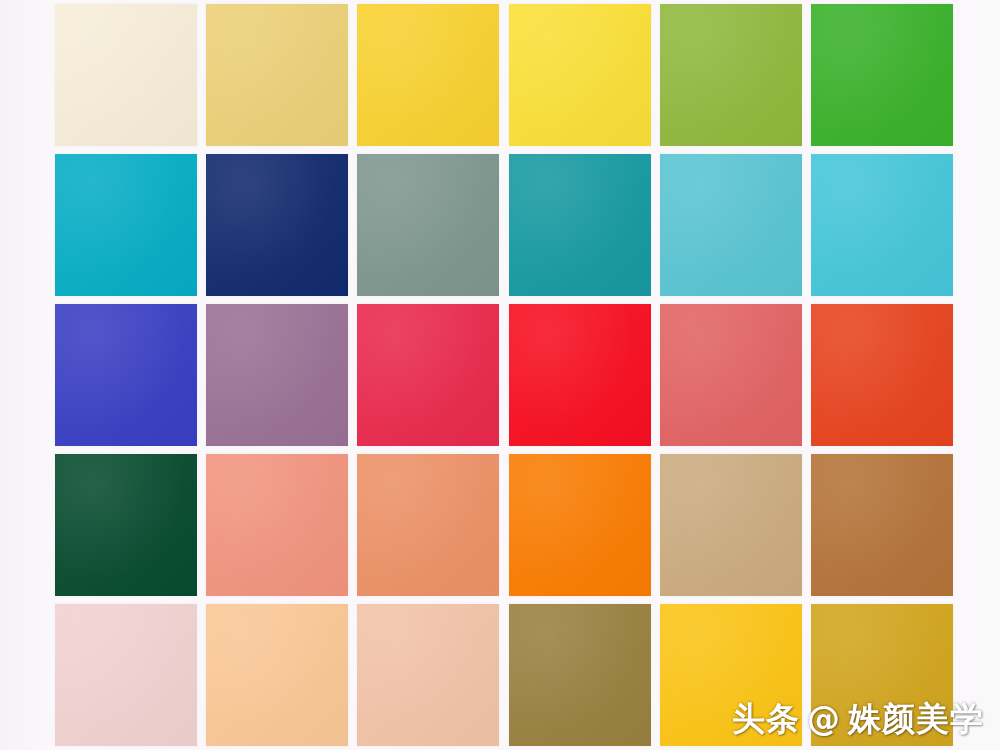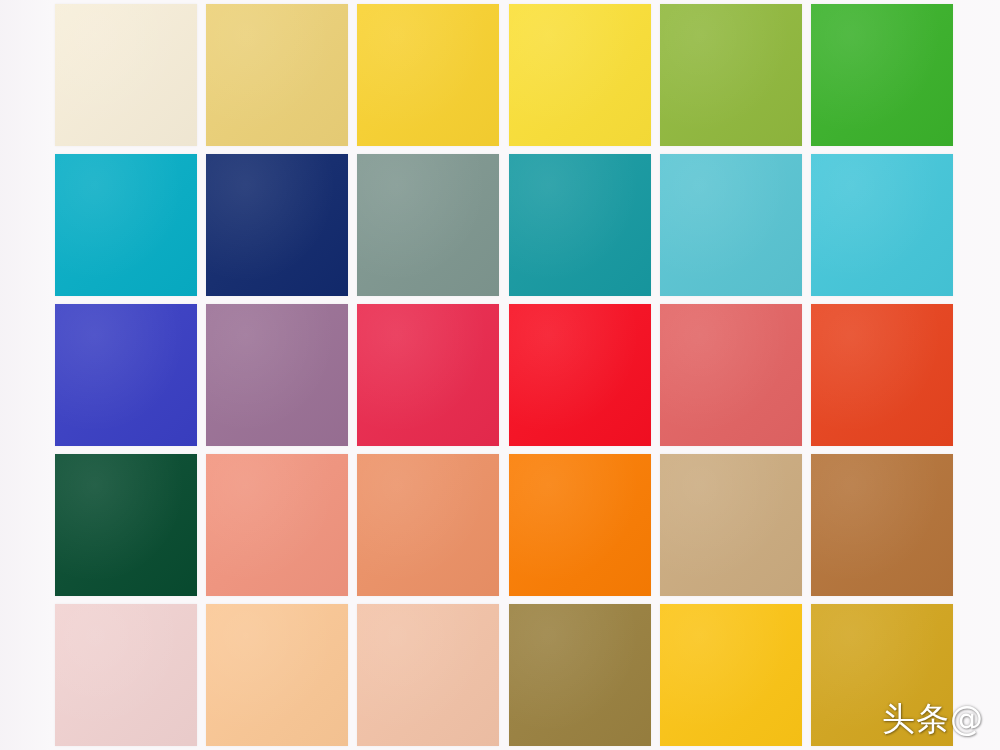--- a/index.html
+++ b/index.html
@@ -66,23 +66,24 @@
     pointer-events: none;
   }
 
   #watermark {
     position: absolute;
     right: 16px;
     bottom: 8px;
     z-index: 5;
     display: flex;
     align-items: baseline;
+    gap: 7px;
     color: #ffffff;
     font-family: "DejaVu Sans", "Liberation Sans", sans-serif;
-    font-weight: normal;
+    font-weight: bold;
     font-size: 33px;
     letter-spacing: 1px;
     text-shadow:
        0 0 3px rgba(0,0,0,0.35),
        1px 1px 2px rgba(0,0,0,0.30);
     white-space: nowrap;
   }
   #watermark .wm-brand { font-size: 33px; }
   #watermark .wm-at { font-size: 33px; }
   #watermark .wm-handle { font-size: 33px; }
@@ -127,15 +128,16 @@
     <div class="swatch" title="pale-peach-nude #f3c3a8" style="background-color: rgb(243, 195, 168);"></div>
     <div class="swatch" title="olive-dark-gold #9a8140" style="background-color: rgb(154, 129, 64);"></div>
     <div class="swatch" title="golden-yellow #fcc516" style="background-color: rgb(252, 197, 22);"></div>
     <div class="swatch" title="mustard-gold #d3a61f" style="background-color: rgb(211, 166, 31);"></div>
 
   </div>
 
   <div id="watermark" style="color: rgb(255, 255, 255);">
     <span class="wm-brand">头条</span>
     <span class="wm-at">@</span>
+    <span class="wm-handle">姝颜美学</span>
   </div>
 
 </div>
 
 </body></html>

